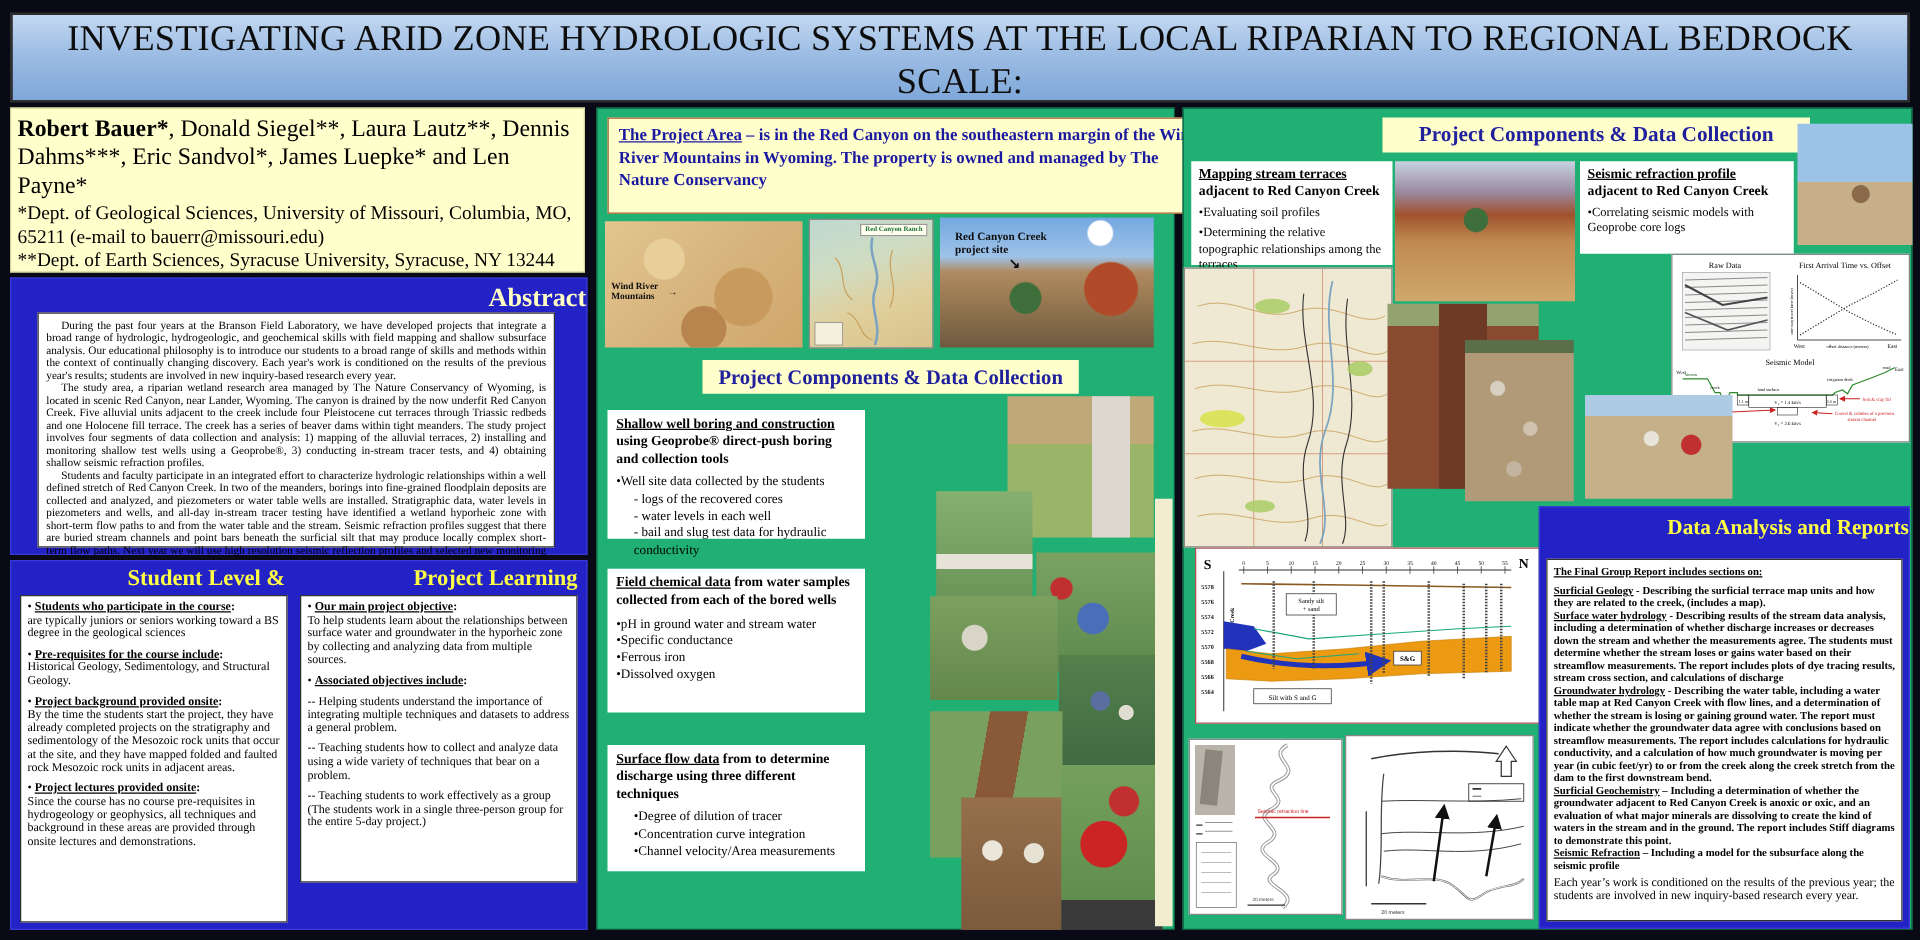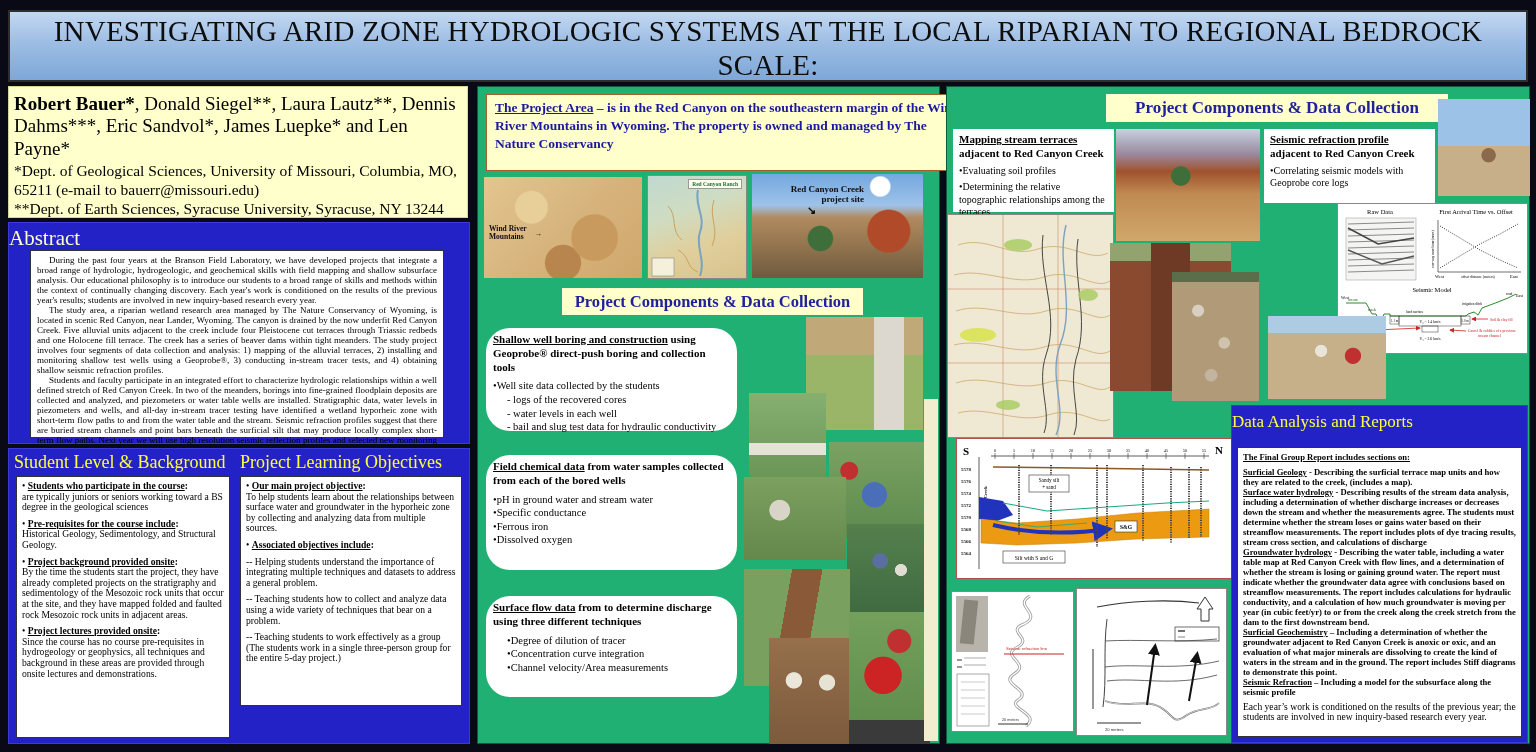--- a/index.html
+++ b/index.html
@@ -9,21 +9,21 @@
   
   .banner{left:8px;top:10px;width:1520px;height:72px;
           background:linear-gradient(180deg,#c3d8f1 0%,#9dbde4 45%,#7ea7d8 100%);
           border:2px solid #2e2e2e;text-align:center;color:#0d0d0d;
           font-size:29px;line-height:34px;letter-spacing:.2px;padding-top:2px;}
   
   .col-blue{background:#2322c6;border:1px solid #3a3ad6;}
   .col-green{background:#21b074;border:1px solid #0a5c3c;}
   .cream{background:#ffffcc;}
   .whitebox{background:#ffffff;border:1px solid #333;}
-  .yt{color:#ffff44;font-weight:normal;text-align:left;margin:0;}
+  .yt{color:#ffff44;font-weight:bold;text-align:right;margin:0;padding-left:20px;}
   .navy{color:#21219e;}
   .u{text-decoration:underline;}
   .b{font-weight:bold;}
   p{margin:0;}
   
   .authors{left:8px;top:86px;width:460px;height:132px;background:#ffffcc;
            border:1px solid #d6d69a;padding:6px 5px;font-size:15.5px;line-height:1.22;}
   .authors .names{font-size:19px;line-height:1.18;margin-bottom:2px;}
   .authors .names .lead{font-weight:bold;}
   
@@ -41,22 +41,22 @@
   .obj-box{left:240px;top:476px;width:222px;height:230px;padding:4px 5px;
            font-size:9.6px;line-height:10.6px;}
   .item{margin-bottom:6px;}
   
   .mid-col{left:477px;top:86px;width:463px;height:658px;}
   .pa-box{left:486px;top:94px;width:484px;height:77px;padding:4px 8px;
           border:1px solid #a06030;color:#1a18a0;font-weight:bold;
           font-size:13.5px;line-height:1.33;}
   .mid-header{left:562px;top:288px;width:301px;height:27px;font-size:16.5px;
               line-height:27px;text-align:center;font-weight:bold;}
-  .mpanel{left:486px;width:251px;background:#fff;padding:5px 7px;font-size:10.5px;
-          line-height:1.3;border-radius:24px;}
+  .mpanel{left:486px;width:206px;background:#fff;padding:5px 7px;font-size:10.5px;
+          line-height:1.3;}
   .mpanel .hd{font-size:11px;font-weight:bold;line-height:1.25;margin-bottom:5px;}
   .mpanel .sub{margin-left:14px;}
   
   .right-col{left:946px;top:86px;width:584px;height:658px;}
   .r-header{left:1106px;top:94px;width:342px;height:28px;font-size:17px;
             line-height:28px;text-align:center;font-weight:bold;}
   .rpanel{background:#fff;padding:4px 6px;font-size:10px;line-height:1.25;}
   .rpanel .hd{font-size:11px;font-weight:bold;line-height:1.25;margin-bottom:4px;}
   .rpanel p{margin-bottom:4px;}
   
@@ -157,21 +157,21 @@
     <path d="M66 24 C 60 42, 72 52, 64 70" stroke="#c9a25f" stroke-width="1" fill="none"></path>
     <path d="M30 74 C 42 80, 38 92, 50 96" stroke="#c9a25f" stroke-width="1" fill="none"></path>
     <rect x="4" y="82" width="22" height="18" fill="#f4f0dc" stroke="#888" stroke-width="0.6"></rect>
   </svg>
 </div>
 
 <div class="ph" style="left:752px;top:174px;width:171px;height:104px;
      background:radial-gradient(circle at 75% 12%,#ffffff 0 6%,transparent 7%),
                 radial-gradient(circle at 40% 62%,#3e6e3a 0 10%,transparent 11%),
                 radial-gradient(circle at 80% 55%,#b04a28 0 14%,transparent 15%),
-                linear-gradient(180deg,#74a8e0 0%,#9ec2e8 30%,#b08a60 42%,#9a7a52 62%,#6e5a40 100%);text-align:right;">
+                linear-gradient(180deg,#74a8e0 0%,#9ec2e8 30%,#b08a60 42%,#9a7a52 62%,#6e5a40 100%);">
   <span class="cap" style="left:12px;top:10px;font-size:9px;line-height:10px;width:100px;">Red Canyon Creek project site</span>
   <span class="cap" style="left:55px;top:30px;font-size:11px;">↘</span>
 </div>
 
 <div class="abs cream mid-header navy">Project Components &amp; Data Collection</div>
 
 <div class="abs mpanel" style="top:328px;height:103px;">
   <div class="hd"><span class="u">Shallow well boring and construction</span><span> using Geoprobe® direct-push boring and collection tools</span></div>
   <div>•Well site data collected by the students</div>
   <div class="sub">- logs of the recovered cores</div>

